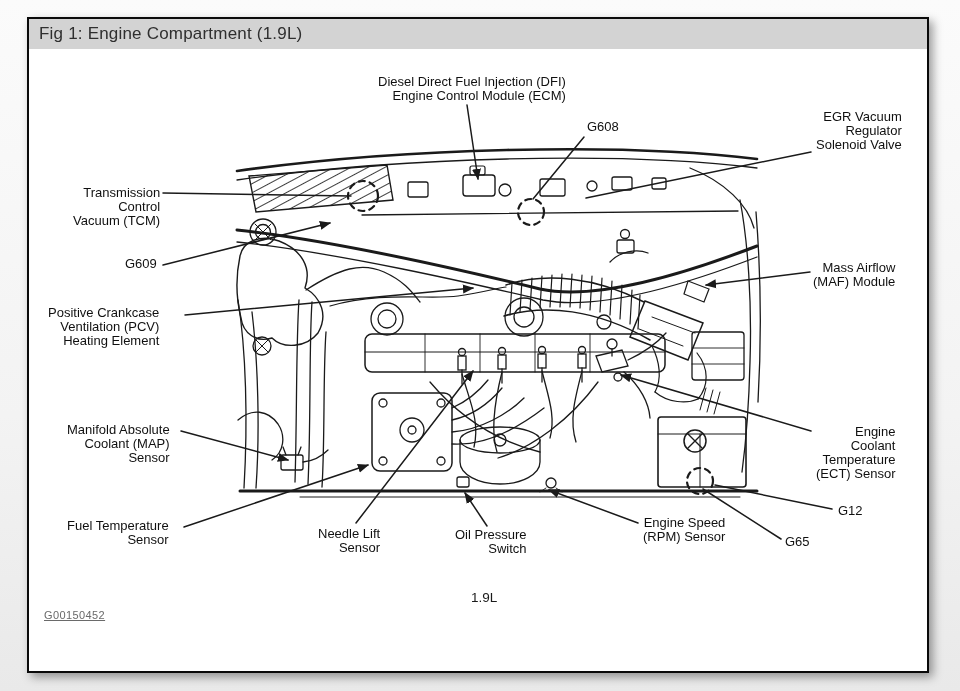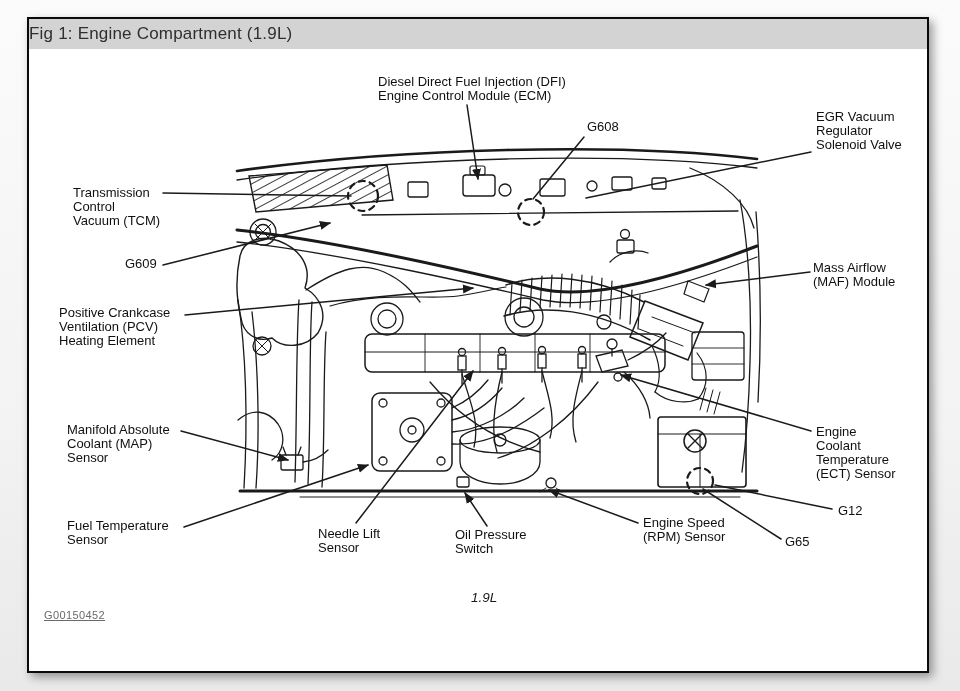--- a/index.html
+++ b/index.html
@@ -3,28 +3,28 @@
 <meta charset="utf-8">
 <style>
   html,body{margin:0;padding:0;}
   body{font-family:"Liberation Sans",sans-serif;background:#f0f0f0;}
   .stage{position:relative;width:960px;height:691px;overflow:hidden;
          background:linear-gradient(180deg,#fbfbfb 0%,#f3f3f3 60%,#e9e9e9 100%);}
   .frame{position:absolute;left:27px;top:17px;width:898px;height:652px;
          background:#fff;border:2px solid #0a0a0a;
          box-shadow:4px 4px 9px rgba(0,0,0,0.38);}
   .titlebar{height:30px;background:#d3d3d3;display:flex;align-items:center;
-            padding:0 0;box-sizing:border-box;}
+            padding:0 10px;box-sizing:border-box;}
   .titlebar span{font-size:17px;color:#2f2f2f;letter-spacing:0.2px;}
   .artwork{position:absolute;left:0;top:0;width:960px;height:691px;z-index:2;}
   .callout{position:absolute;z-index:3;font-size:13px;line-height:14px;color:#101010;
            white-space:nowrap;}
-  .callout span{display:block;}
+  .callout span{display:block;text-align:right;}
   .figid{position:absolute;z-index:3;font-size:11px;color:#6a6a6a;letter-spacing:0.4px;text-decoration:underline;}
-  .engsize{position:absolute;z-index:3;font-size:13.5px;color:#1a1a1a;font-style:italic;}
+  .engsize{position:absolute;z-index:3;font-size:13.5px;color:#1a1a1a;}
 </style>
 </head>
 <body>
 
 <div class="stage">
 
   <div class="frame">
     <div class="titlebar">
       <span>Fig 1: Engine Compartment (1.9L)</span>
     </div>
@@ -196,21 +196,21 @@
     <span>Solenoid Valve</span>
   </div>
   <div class="callout" style="left:73px;top:186px">
     <span>Transmission</span>
     <span>Control</span>
     <span>Vacuum (TCM)</span>
   </div>
   <div class="callout" style="left:125px;top:257px">
     <span>G609</span>
   </div>
-  <div class="callout" style="left:59px;top:306px">
+  <div class="callout" style="left:48px;top:306px">
     <span>Positive Crankcase</span>
     <span>Ventilation (PCV)</span>
     <span>Heating Element</span>
   </div>
   <div class="callout" style="left:813px;top:261px">
     <span>Mass Airflow</span>
     <span>(MAF) Module</span>
   </div>
   <div class="callout" style="left:67px;top:423px">
     <span>Manifold Absolute</span>

